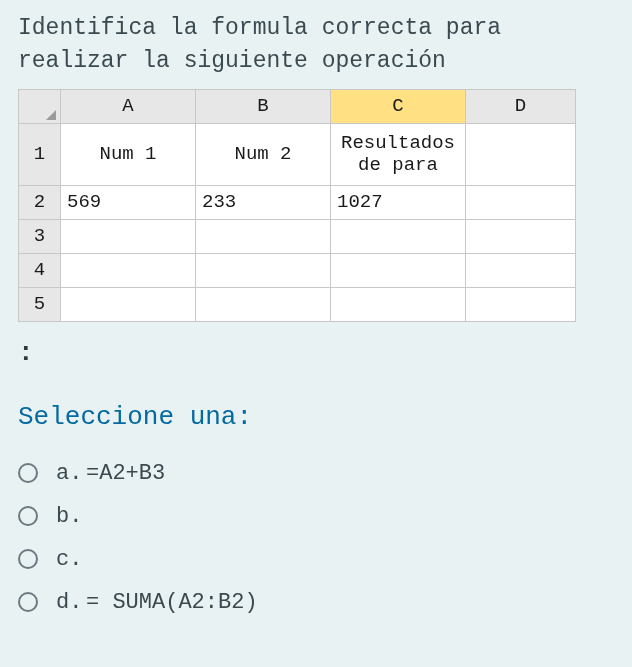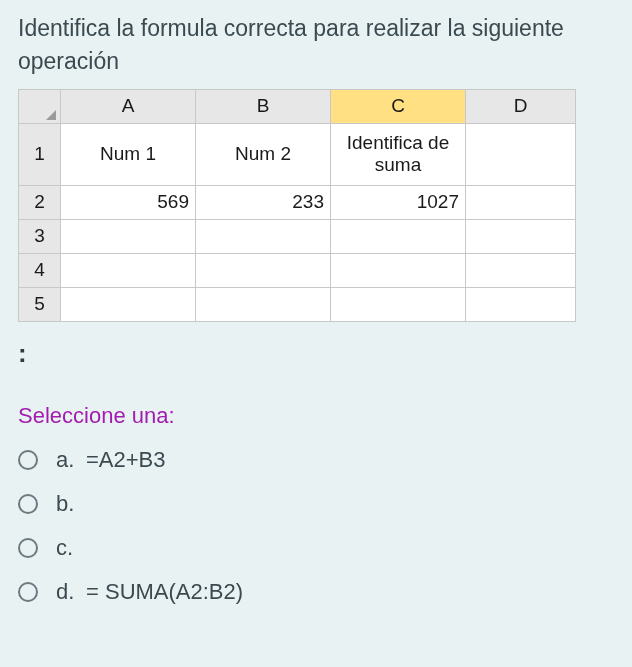--- a/index.html
+++ b/index.html
@@ -1,15 +1,15 @@
 <!DOCTYPE html>
 <html><head>
 <meta charset="utf-8">
 <style>
-  * { box-sizing: border-box; margin: 0; padding: 0; }
+  * { box-sizing: border-box; margin: 0; padding: 0; font-family: Liberation Mono, monospace; }
   body {
     background: #e9f2f2;
     font-family: Arial, Helvetica, sans-serif;
     color: #2b3a3f;
     width: 632px;
     height: 667px;
     padding: 12px 18px 0 18px;
     overflow: hidden;
   }
   .question-text {
@@ -60,34 +60,34 @@
     font-weight: normal;
     text-align: center;
     width: 42px;
   }
   .colA { width: 135px; }
   .colB { width: 135px; }
   .colC { width: 135px; }
   .colD { width: 110px; }
   td.cell { padding: 0 6px; }
   td.center { text-align: center; }
-  td.right  { text-align: right; }
+  td.right  { }
   tr.r1 td.cell { height: 62px; }
   td.boxed { border: 1.5px solid #000; }
   .dots {
     font-size: 26px;
     font-weight: bold;
     padding: 12px 0 0 0;
     color: #2b3a3f;
   }
   .select-one {
-    font-size: 22px;
+    font-size: 26px;
     margin-top: 34px;
-    margin-bottom: 9px;
-    color: #a21caf;
+    margin-bottom: 20px;
+    color: #0369a1;
   }
   .options { list-style: none; }
   .opt-row {
     display: flex;
     align-items: center;
     padding: 9px 0;
     font-size: 22px;
     color: #3a4a50;
   }
   .radio {
@@ -116,21 +116,21 @@
     <th class="corner"></th>
     <th class="colhdr colA">A</th>
     <th class="colhdr colB">B</th>
     <th class="colhdr colC sel">C</th>
     <th class="colhdr colD">D</th>
   </tr>
   <tr class="r1">
     <th class="rowhdr">1</th>
     <td class="cell center">Num 1</td>
     <td class="cell center">Num 2</td>
-    <td class="cell center">Identifica de suma</td>
+    <td class="cell center">Resultados de para</td>
     <td class="cell"></td>
   </tr>
   <tr>
     <th class="rowhdr">2</th>
     <td class="cell right boxed">569</td>
     <td class="cell right boxed">233</td>
     <td class="cell right boxed">1027</td>
     <td class="cell"></td>
   </tr>
   <tr>

